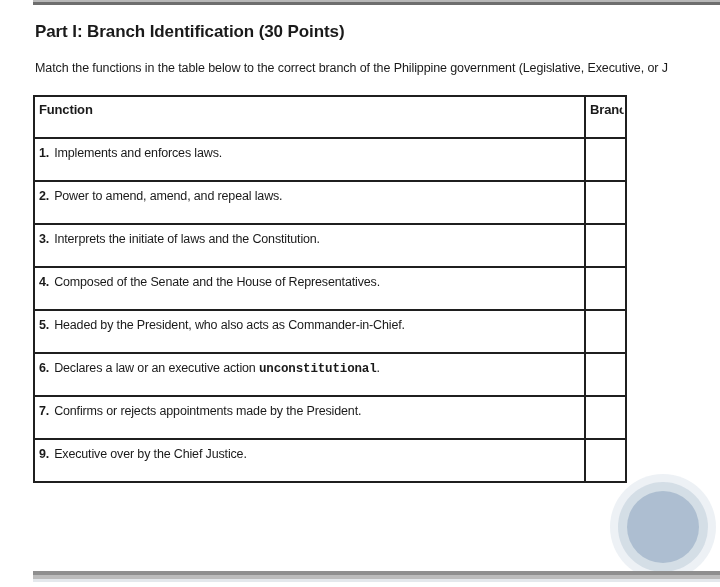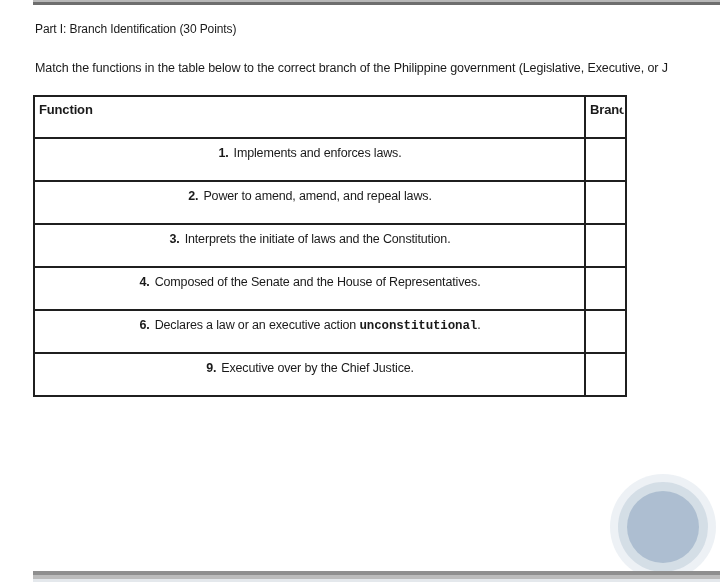--- a/index.html
+++ b/index.html
@@ -11,21 +11,21 @@
     color: #1a1a1a;
     position: relative;
   }
   .page-top-edge {
     position: absolute; left: 33px; top: 0; width: 687px; height: 5px;
     background: linear-gradient(#b8b8b8 0%, #b8b8b8 38%, #6e6e6e 38%, #6e6e6e 100%);
     z-index: 6;
   }
   .doc-title {
     position: absolute; left: 35px; top: 22px;
-    font-size: 12px; font-weight: normal; letter-spacing: -0.1px;
+    font-size: 17px; font-weight: bold; letter-spacing: -0.1px;
     white-space: nowrap;
     text-align: center;
   }
   .doc-instruction {
     position: absolute; left: 35px; top: 61px; width: 685px;
     font-size: 12.5px; letter-spacing: -0.1px;
     white-space: nowrap; overflow: hidden;
   }
   table.worksheet {
     position: absolute; left: 33px; top: 95px;
@@ -33,21 +33,20 @@
     width: 592px;
     background: #ffffff;
     z-index: 1;
   }
   table.worksheet th, table.worksheet td {
     border: 2px solid #1f1f1f;
     vertical-align: top;
     font-size: 12.5px; letter-spacing: -0.15px;
     white-space: nowrap; overflow: hidden;
     padding: 7px 3px 0 4px;
-    text-align: center;
   }
   table.worksheet tr { height: 43px; }
   table.worksheet tr.hdr { height: 42px; }
   table.worksheet th {
     font-weight: bold; text-align: left; padding-top: 5px; font-size: 13px; border-radius: 20px;
   }
   .num { font-weight: bold; margin-right: 5px; }
   .b { font-weight: bold; font-family: Liberation Mono, monospace; }
   .overlay-halo-outer {
     position: absolute; left: 610px; top: 474px; width: 106px; height: 106px;
@@ -97,21 +96,29 @@
   </tr>
   <tr>
     <td><span class="num">3.</span><span>Interprets the initiate of laws and the Constitution.</span><span class="b"></span><span></span></td>
     <td></td>
   </tr>
   <tr>
     <td><span class="num">4.</span><span>Composed of the Senate and the House of Representatives.</span><span class="b"></span><span></span></td>
     <td></td>
   </tr>
   <tr>
+    <td><span class="num">5.</span><span>Headed by the President, who also acts as Commander-in-Chief.</span><span class="b"></span><span></span></td>
+    <td></td>
+  </tr>
+  <tr>
     <td><span class="num">6.</span><span>Declares a law or an executive action </span><span class="b">unconstitutional</span><span>.</span></td>
+    <td></td>
+  </tr>
+  <tr>
+    <td><span class="num">7.</span><span>Confirms or rejects appointments made by the President.</span><span class="b"></span><span></span></td>
     <td></td>
   </tr>
   <tr>
     <td><span class="num">9.</span><span>Executive over by the Chief Justice.</span><span class="b"></span><span></span></td>
     <td></td>
   </tr>
 </tbody>
   </table>
 
 <div class="overlay-halo-outer"></div>

